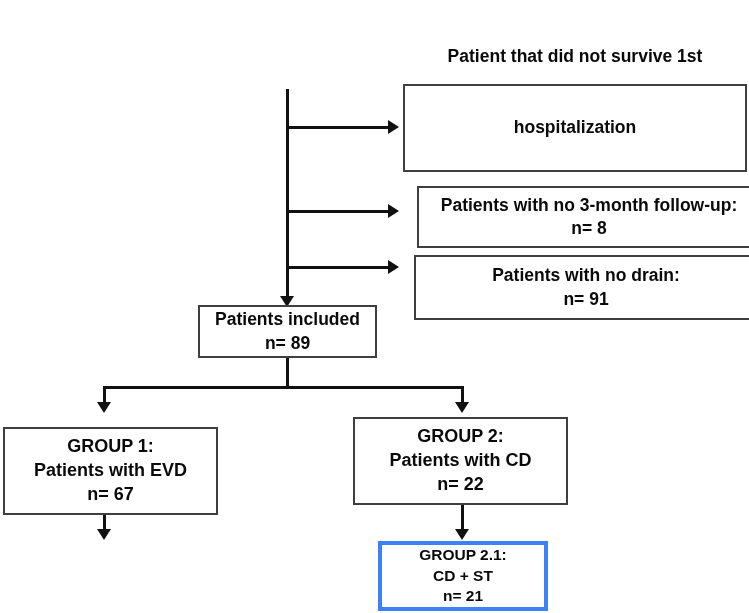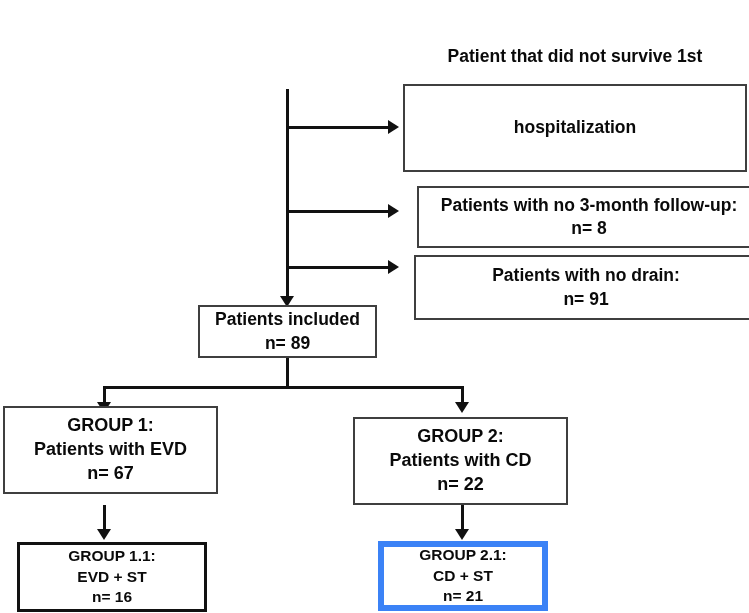--- a/index.html
+++ b/index.html
@@ -32,24 +32,24 @@
   .node .ln {
     display: block;
     white-space: nowrap;
   }
   
   #node-total      { left: 193px; top: 2px;   width: 202px; height: 87px;  font-size: 19px; }
   #node-excl-death { left: 403px; top: 84px;  width: 344px; height: 88px;  font-size: 17.5px; gap: 48px; }
   #node-excl-fu    { left: 417px; top: 186px; width: 344px; height: 62px;  font-size: 17.5px; }
   #node-excl-drain { left: 414px; top: 255px; width: 344px; height: 65px;  font-size: 17.5px; }
   #node-included   { left: 198px; top: 305px; width: 179px; height: 53px;  font-size: 17.5px; }
-  #node-group1     { left: 3px;   top: 406px; width: 215px; height: 88px;  font-size: 18px; }
+  #node-group1     { left: 3px;   top: 427px; width: 215px; height: 88px;  font-size: 18px; }
   #node-group2     { left: 353px; top: 417px; width: 215px; height: 88px;  font-size: 18px; }
   #node-group1-1   { left: 17px;  top: 542px; width: 190px; height: 70px;  font-size: 15.5px; border: 3px solid #111111; }
-  #node-group2-1   { left: 378px; top: 541px; width: 170px; height: 70px;  font-size: 15.5px; border: 6px solid #3b82f6; }
+  #node-group2-1   { left: 378px; top: 541px; width: 170px; height: 70px;  font-size: 15.5px; border: 4px solid #3b82f6; }
 
   
   .conn {
     position: absolute;
     background: #111111;
   }
   .vline { width: 3px; }
   .hline { height: 3px; }
   .arrow-head {
     position: absolute;
@@ -124,25 +124,20 @@
     <span class="ln">Patients with EVD</span>
     <span class="ln">n= 67</span>
   </div>
 
   <div class="node" id="node-group2">
     <span class="ln">GROUP 2:</span>
     <span class="ln">Patients with CD</span>
     <span class="ln">n= 22</span>
   </div>
 
-  <div class="node" id="node-group1-1">
-    <span class="ln">GROUP 1.1:</span>
-    <span class="ln">EVD + ST</span>
-    <span class="ln">n= 16</span>
-  </div>
 
   <div class="node" id="node-group2-1">
     <span class="ln">GROUP 2.1:</span>
     <span class="ln">CD + ST</span>
     <span class="ln">n= 21</span>
   </div>
 
 </div>
 
 </body></html>

